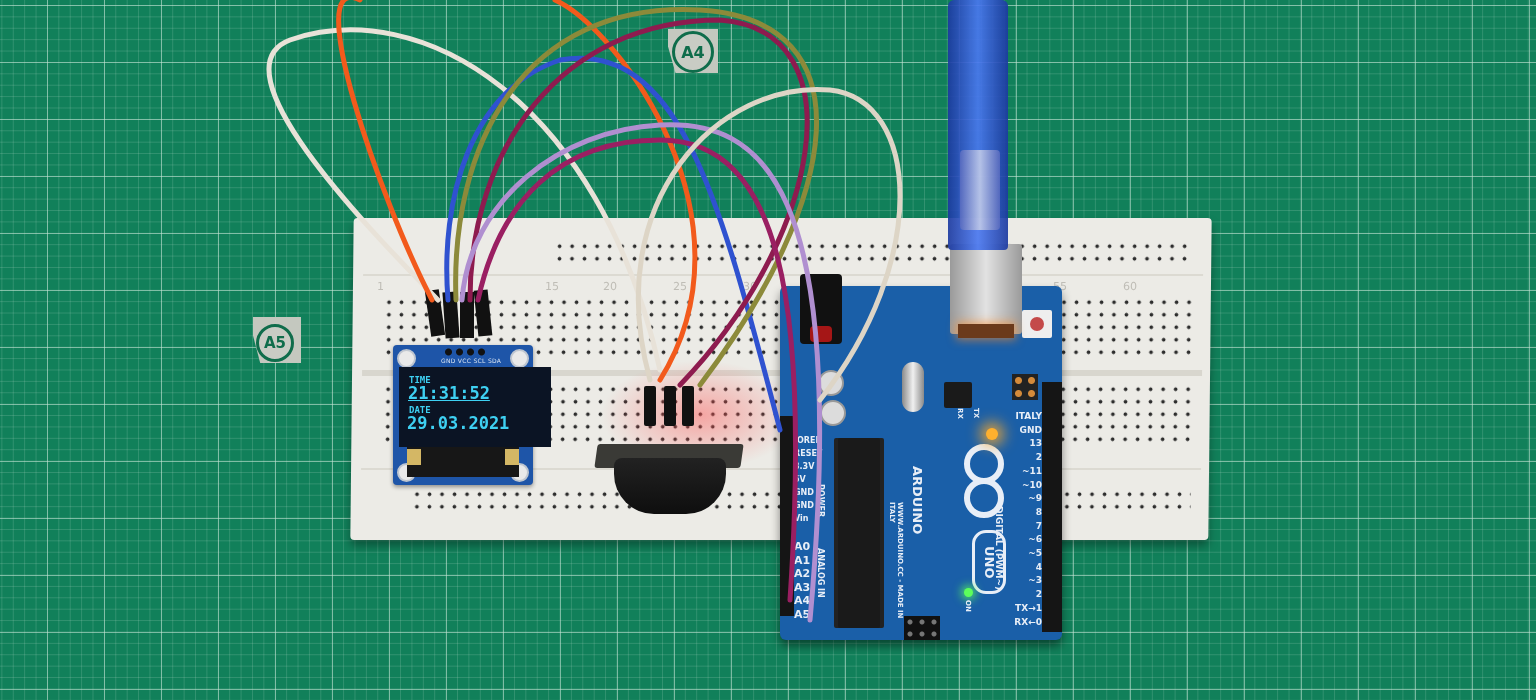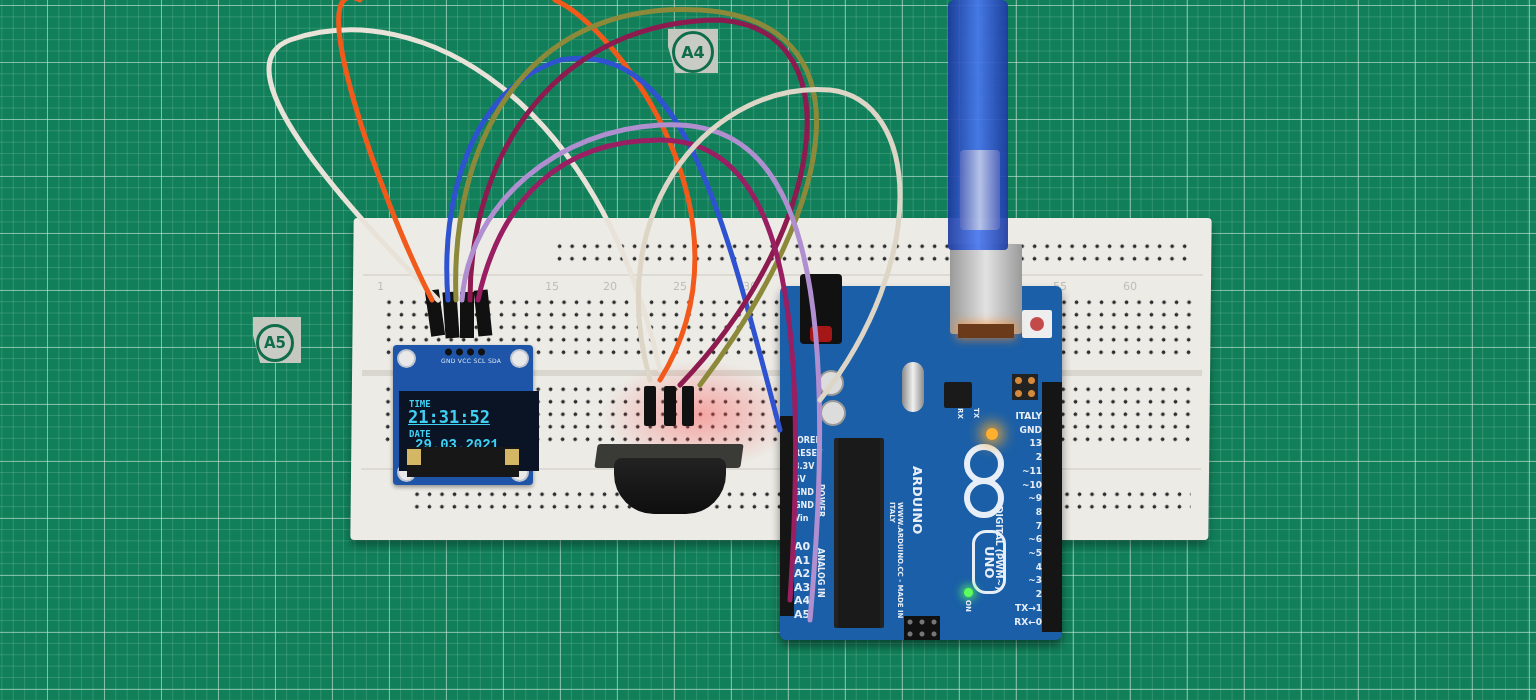--- a/index.html
+++ b/index.html
@@ -86,25 +86,25 @@
     <div style="position:absolute; left:38px; top:0; width:12px; height:40px; background:#111; border-radius:2px;"></div>
   </div>
 
   <div class="oled" style="left:393px; top:345px; width:140px; height:140px;">
     <div class="mount" style="left:4px; top:4px;"></div>
     <div class="mount" style="left:117px; top:4px;"></div>
     <div class="mount" style="left:4px; top:118px;"></div>
     <div class="mount" style="left:117px; top:118px;"></div>
     <div style="position:absolute; left:50px; top:2px; width:46px; height:10px; background:radial-gradient(circle, #111 3px, transparent 4px); background-size:11px 10px;"></div>
     <span class="hdr-pins" style="left:48px; top:12px;">GND VCC SCL SDA</span>
-    <div class="oled-screen" style="left:6px; top:22px; width:140px; height:80px;margin-top:24px;">
+    <div class="oled-screen" style="left:6px; top:22px; width:152px; height:80px;">
       <span class="oled-text" style="left:10px; top:8px; font-size:9px;">TIME</span>
       <span class="oled-text" style="left:9px; top:16px; font-size:17px;text-decoration:underline;">21:31:52</span>
       <span class="oled-text" style="left:10px; top:38px; font-size:9px;">DATE</span>
-      <span class="oled-text" style="left:16px; top:46px; font-size:14px;font-family:Liberation Mono, monospace;">29.03.2021</span>
+      <span class="oled-text" style="left:8px; top:46px; font-size:17px;">29.03.2021</span>
     </div>
     <div style="position:absolute; left:14px; top:102px; width:112px; height:30px; background:#171717;"></div>
     <div style="position:absolute; left:14px; top:104px; width:14px; height:16px; background:#d4b765;"></div>
     <div style="position:absolute; left:112px; top:104px; width:14px; height:16px; background:#d4b765;"></div>
   </div>
 
   <div style="position:absolute; left:428px; top:290px; width:64px; height:48px;">
     <div style="position:absolute; left:0; top:0; width:14px; height:46px; background:#111; transform:rotate(-8deg);"></div>
     <div style="position:absolute; left:16px; top:2px; width:14px; height:46px; background:#111; transform:rotate(-4deg);"></div>
     <div style="position:absolute; left:32px; top:2px; width:14px; height:46px; background:#111;"></div>

